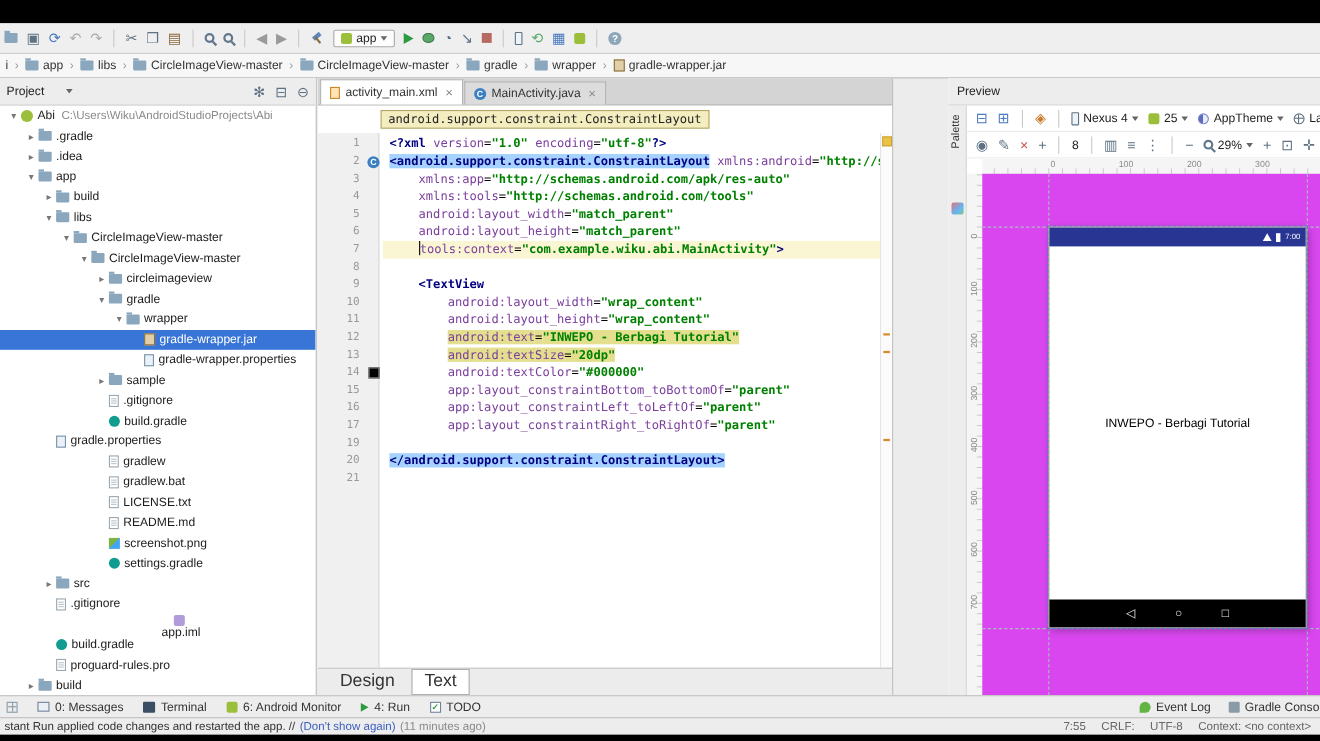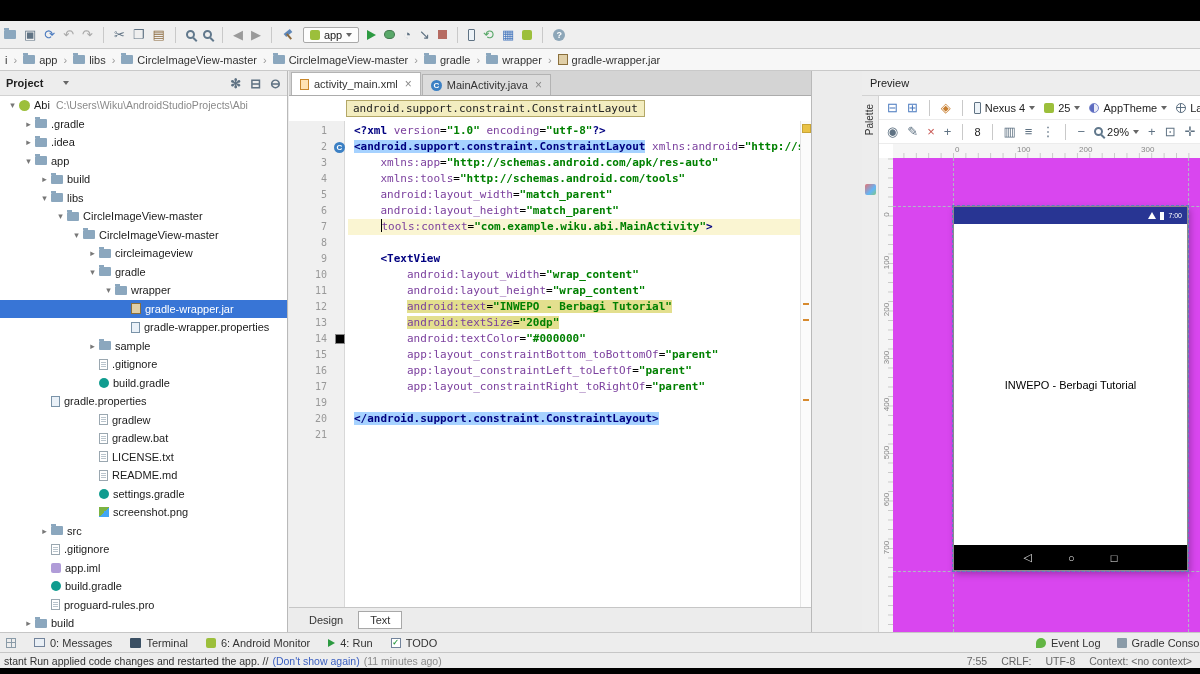--- a/index.html
+++ b/index.html
@@ -24,21 +24,21 @@
   #crumbbar{top:49px;height:22px;background:#F7F7F7;border-bottom:1px solid #C9C9C9;
             display:flex;align-items:center;font-size:11px;color:#333;padding-left:3px;gap:2px;box-sizing:border-box;}
   .crumb{display:inline-flex;align-items:center;gap:4px;padding:0 2px;}
   .crumb-sep{color:#999;margin:0 2px;}
 
   
   #main{top:71px;height:561px;background:#ECECEC;}
   #project-panel{position:absolute;left:0;top:0;width:288px;height:561px;background:#FFF;
                  border-right:1px solid #B9B9B9;overflow:hidden;box-sizing:border-box;}
   #project-header{height:24px;background:#EDEDED;border-bottom:1px solid #D2D2D2;display:flex;
-                  align-items:center;font-size:11px;color:#222;padding:0 6px;gap:20px;font-weight:bold;}
+                  align-items:center;font-size:11px;color:#222;padding:0 6px;gap:20px;}
   #project-hdr-icons{margin-left:auto;display:flex;gap:9px;align-items:center;}
   #project-tree{position:absolute;top:25px;left:0;right:0;bottom:0;overflow:hidden;
                 font-size:11px;color:#1B1B1B;}
   .trow{height:18.5px;display:flex;align-items:center;white-space:nowrap;}
   .trow.sel{background:#3875D6;color:#FFF;}
   .arrow{width:13px;display:inline-block;text-align:center;color:#777;font-size:9px;flex:none;}
   .trow.sel .arrow{color:#FFF;}
   .tlabel{margin-left:4px;}
   .tpath{color:#8A8A8A;margin-left:6px;font-size:10.5px;}
 
@@ -71,21 +71,21 @@
   .tk-p{color:#000;}
   .bg-sel{background:#A6D2FF;}
   .bg-hl{background:#E3DF8E;}
   .swatch{width:8px;height:8px;background:#000;border:1px solid #888;display:inline-block;}
   .ecaret{display:inline-block;width:0;border-left:1px solid #000;height:13px;vertical-align:-2px;}
   #error-stripe{position:absolute;right:0;top:0;bottom:0;width:10px;background:#FBFBFB;border-left:1px solid #E4E4E4;}
   .es-square{position:absolute;left:1px;top:3px;width:7px;height:7px;background:#E9C246;border:1px solid #C8A437;}
   .es-mark{position:absolute;left:2px;width:6px;height:2px;background:#D78A2E;}
   #editor-bottom-tabs{position:absolute;left:0;right:0;bottom:0;height:25px;background:#ECECEC;
                       border-top:1px solid #C6C6C6;display:flex;align-items:center;padding-left:8px;gap:3px;
-                      font-size:11px;box-sizing:border-box;}
+                      font-size:16px;box-sizing:border-box;}
   .btab{padding:2px 11px;color:#333;border:1px solid transparent;}
   .btab.active{background:#FFF;border:1px solid #A8A8A8;}
 
   
   #preview-panel{position:absolute;left:862px;top:0;width:387px;height:561px;background:#FFF;overflow:hidden;}
   #preview-header{height:24px;background:#EDEDED;border-bottom:1px solid #D2D2D2;display:flex;
                   align-items:center;font-size:11px;color:#222;padding:0 8px;}
   #preview-hdr-icons{margin-left:auto;display:flex;gap:9px;align-items:center;}
   #palette-strip{position:absolute;left:0;top:25px;width:17px;bottom:0;background:#EDEDED;border-right:1px solid #D2D2D2;box-sizing:border-box;}
   #palette-tab{position:absolute;top:8px;left:2px;writing-mode:vertical-rl;transform:rotate(180deg);
@@ -424,39 +424,39 @@
             <span class="cic cic-text"></span>
             <span class="tlabel">LICENSE.txt</span>
           </div>
           <div class="trow" style="padding-left: 86px;">
             <span class="arrow"></span>
             <span class="cic cic-text"></span>
             <span class="tlabel">README.md</span>
           </div>
           <div class="trow" style="padding-left: 86px;">
             <span class="arrow"></span>
+            <span class="cic cic-image"></span>
+            <span class="tlabel">screenshot.png</span>
+          </div>
+          <div class="trow" style="padding-left: 86px;">
+            <span class="arrow"></span>
             <span class="cic cic-gradle"></span>
             <span class="tlabel">settings.gradle</span>
           </div>
-          <div class="trow" style="padding-left: 86px;">
-            <span class="arrow"></span>
-            <span class="cic cic-image"></span>
-            <span class="tlabel">screenshot.png</span>
-          </div>
           <div class="trow" style="padding-left: 38px;">
             <span class="arrow">▸</span>
             <span class="cic cic-folder"></span>
             <span class="tlabel">src</span>
           </div>
           <div class="trow" style="padding-left: 38px;">
             <span class="arrow"></span>
             <span class="cic cic-text"></span>
             <span class="tlabel">.gitignore</span>
           </div>
-          <div class="trow" style="padding-left: 38px;">
+          <div class="trow" style="padding-left: 38px; flex-direction: column;">
             <span class="arrow"></span>
             <span class="cic cic-iml"></span>
             <span class="tlabel">app.iml</span>
           </div>
           <div class="trow" style="padding-left: 38px;">
             <span class="arrow"></span>
             <span class="cic cic-gradle"></span>
             <span class="tlabel">build.gradle</span>
           </div>
           <div class="trow" style="padding-left: 38px;">

